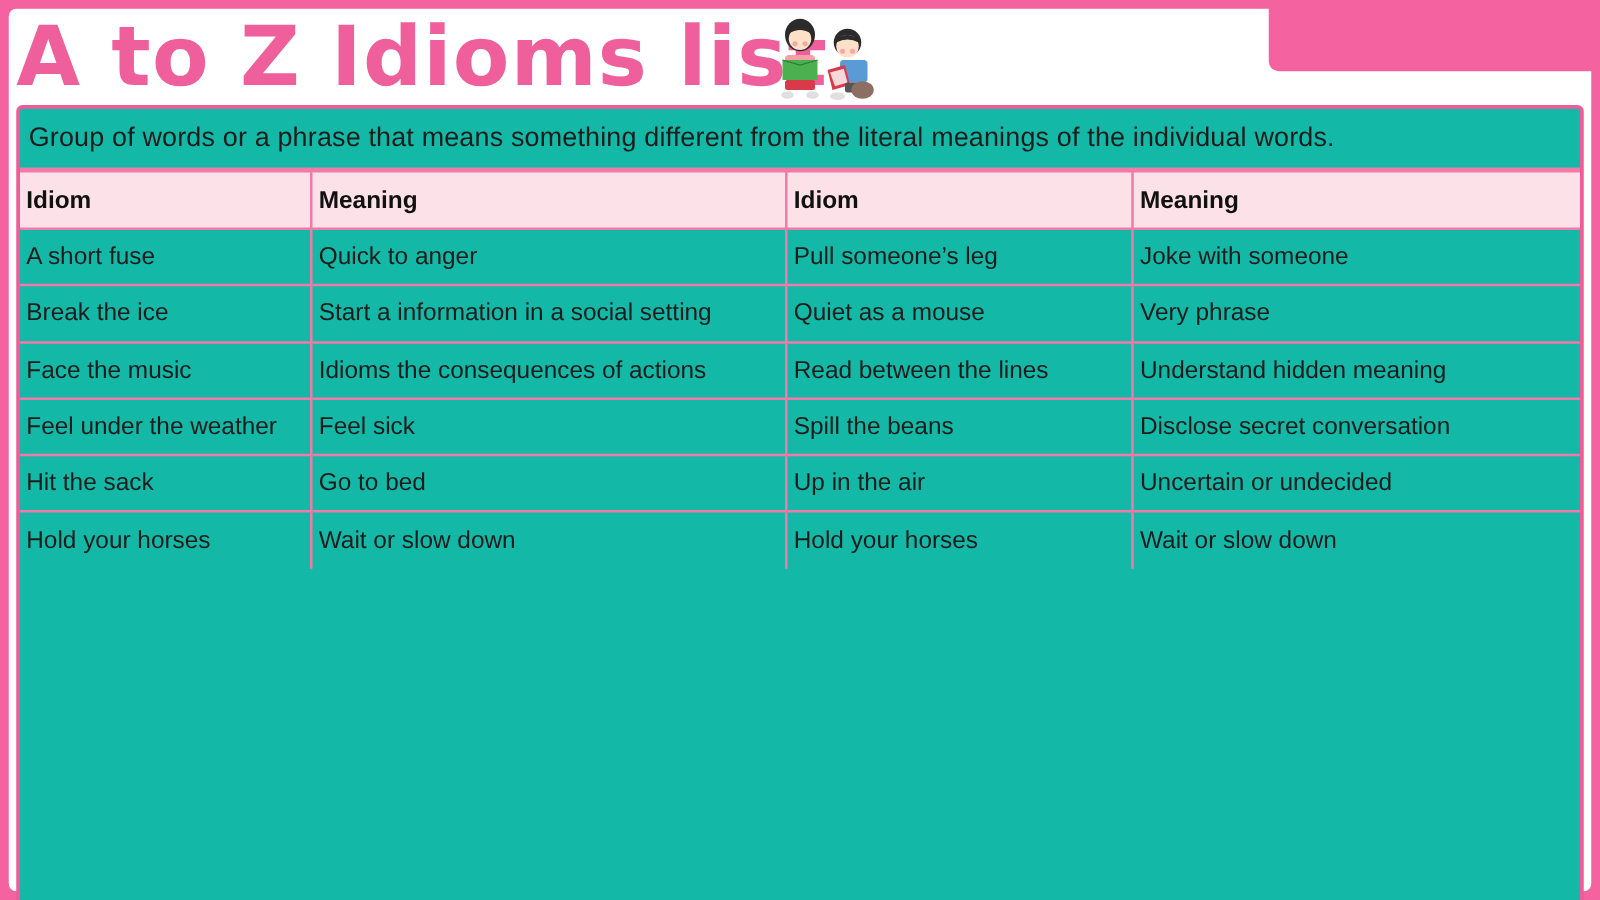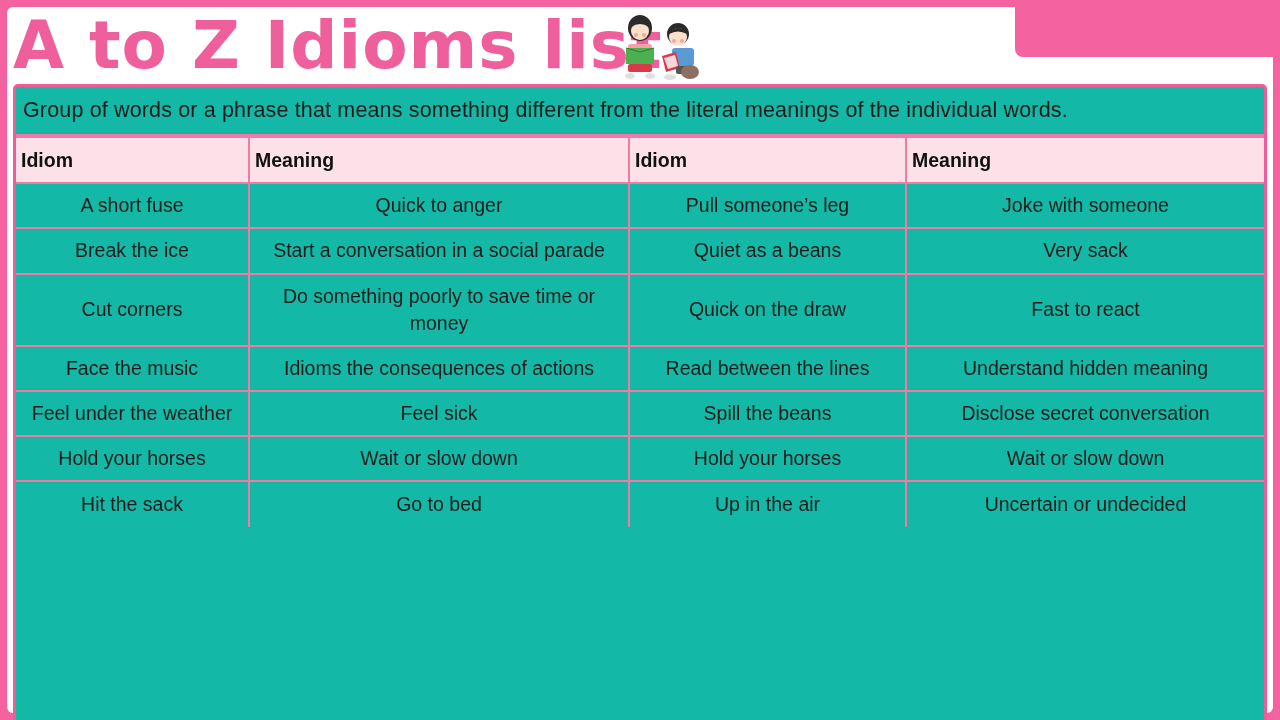--- a/index.html
+++ b/index.html
@@ -76,21 +76,21 @@
       white-space: nowrap;
     }
     th {
       background: #fde1e9;
       font-weight: bold;
       height: 46px;
       color: #111111;
     }
     tr > :first-child { border-left: none; }
     tr > :last-child { border-right: none; }
-    td { height: 45.3px; text-align: center; }
+    td { height: 45.3px; }
     td.wrap { white-space: normal; line-height: 27px; }
     tr.tall td { height: 72px; }
     tbody tr:last-child td { border-bottom: none; }
   </style>
 </head>
 <body>
 
 <div class="panel"></div>
 
 <div class="corner-tab">
@@ -145,49 +145,43 @@
     </thead>
     <tbody>
       <tr>
         <td>A short fuse</td>
         <td>Quick to anger</td>
         <td>Pull someone’s leg</td>
         <td>Joke with someone</td>
       </tr>
       <tr>
         <td>Break the ice</td>
-        <td>Start a conversation in a social parade</td>
-        <td>Quiet as a beans</td>
-        <td>Very sack</td>
-      </tr>
-      <tr class="tall">
-        <td>Cut corners</td>
-        <td class="wrap">Do something poorly to save time or money</td>
-        <td>Quick on the draw</td>
-        <td>Fast to react</td>
+        <td>Start a information in a social setting</td>
+        <td>Quiet as a mouse</td>
+        <td>Very phrase</td>
       </tr>
       <tr>
         <td>Face the music</td>
         <td>Idioms the consequences of actions</td>
         <td>Read between the lines</td>
         <td>Understand hidden meaning</td>
       </tr>
       <tr>
         <td>Feel under the weather</td>
         <td>Feel sick</td>
         <td>Spill the beans</td>
         <td>Disclose secret conversation</td>
       </tr>
       <tr>
+        <td>Hit the sack</td>
+        <td>Go to bed</td>
+        <td>Up in the air</td>
+        <td>Uncertain or undecided</td>
+      </tr>
+      <tr>
         <td>Hold your horses</td>
         <td>Wait or slow down</td>
         <td>Hold your horses</td>
         <td>Wait or slow down</td>
-      </tr>
-      <tr>
-        <td>Hit the sack</td>
-        <td>Go to bed</td>
-        <td>Up in the air</td>
-        <td>Uncertain or undecided</td>
       </tr>
     </tbody>
   </table>
 </div>
 
 </body></html>

